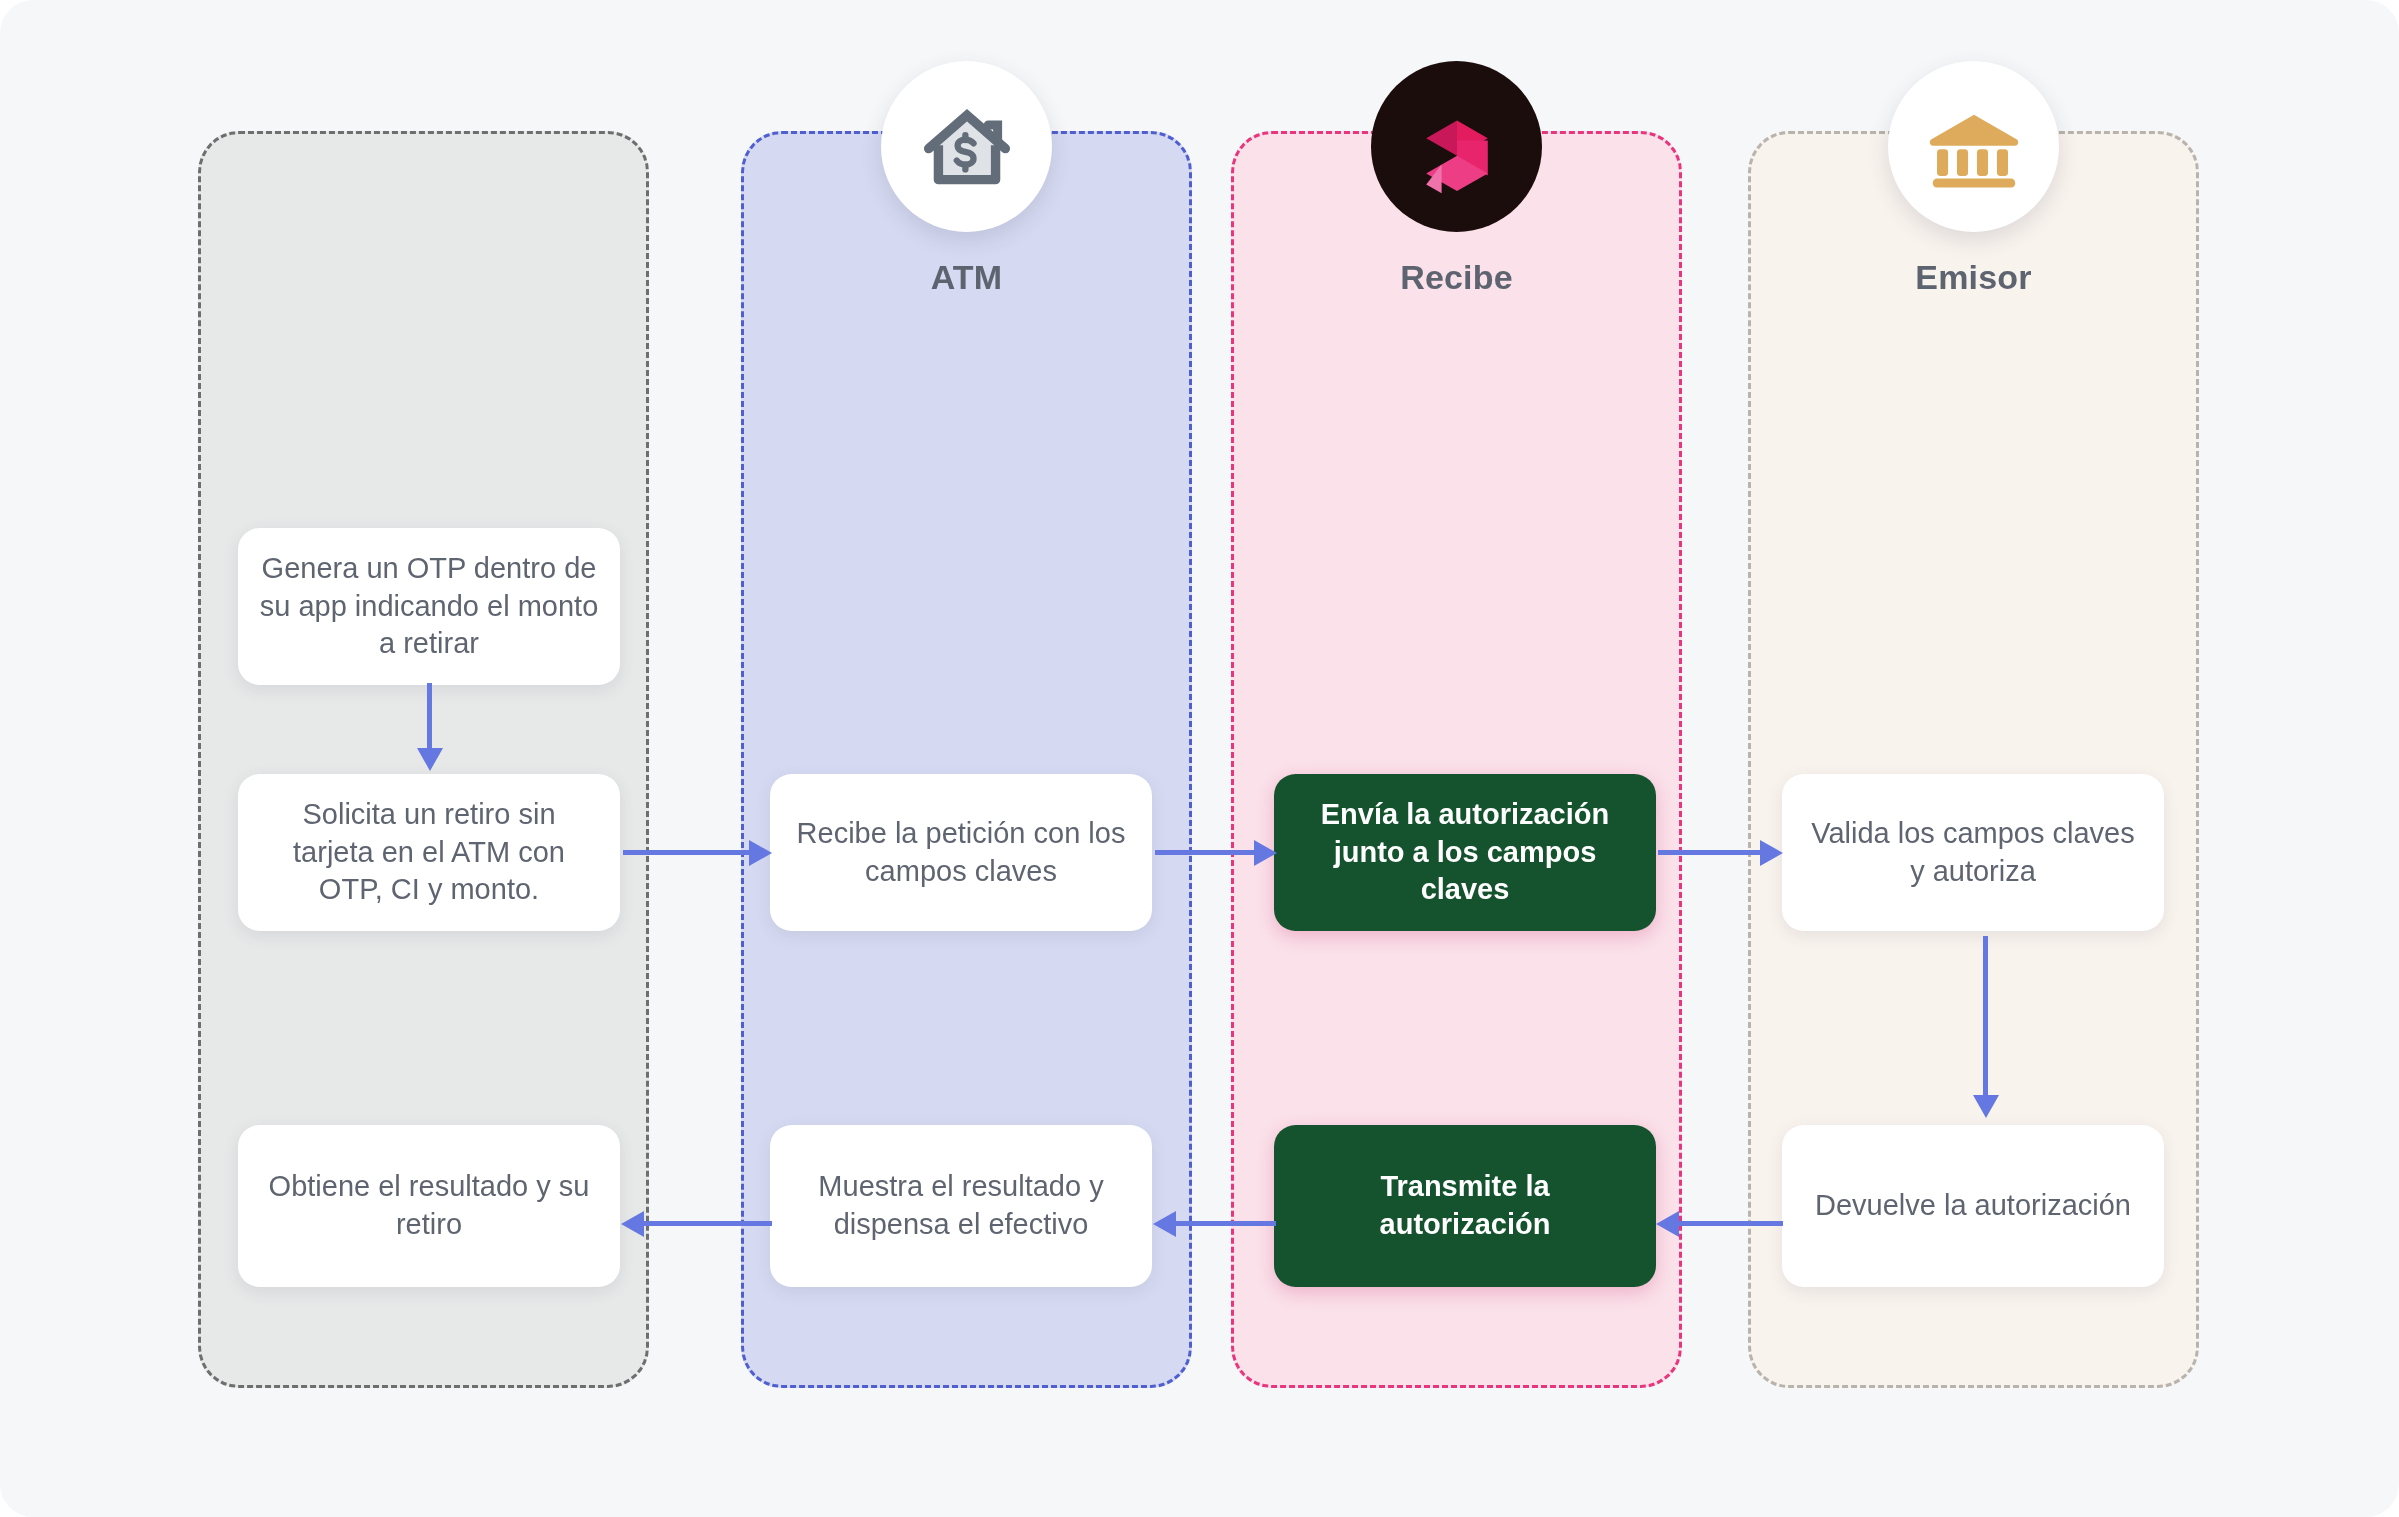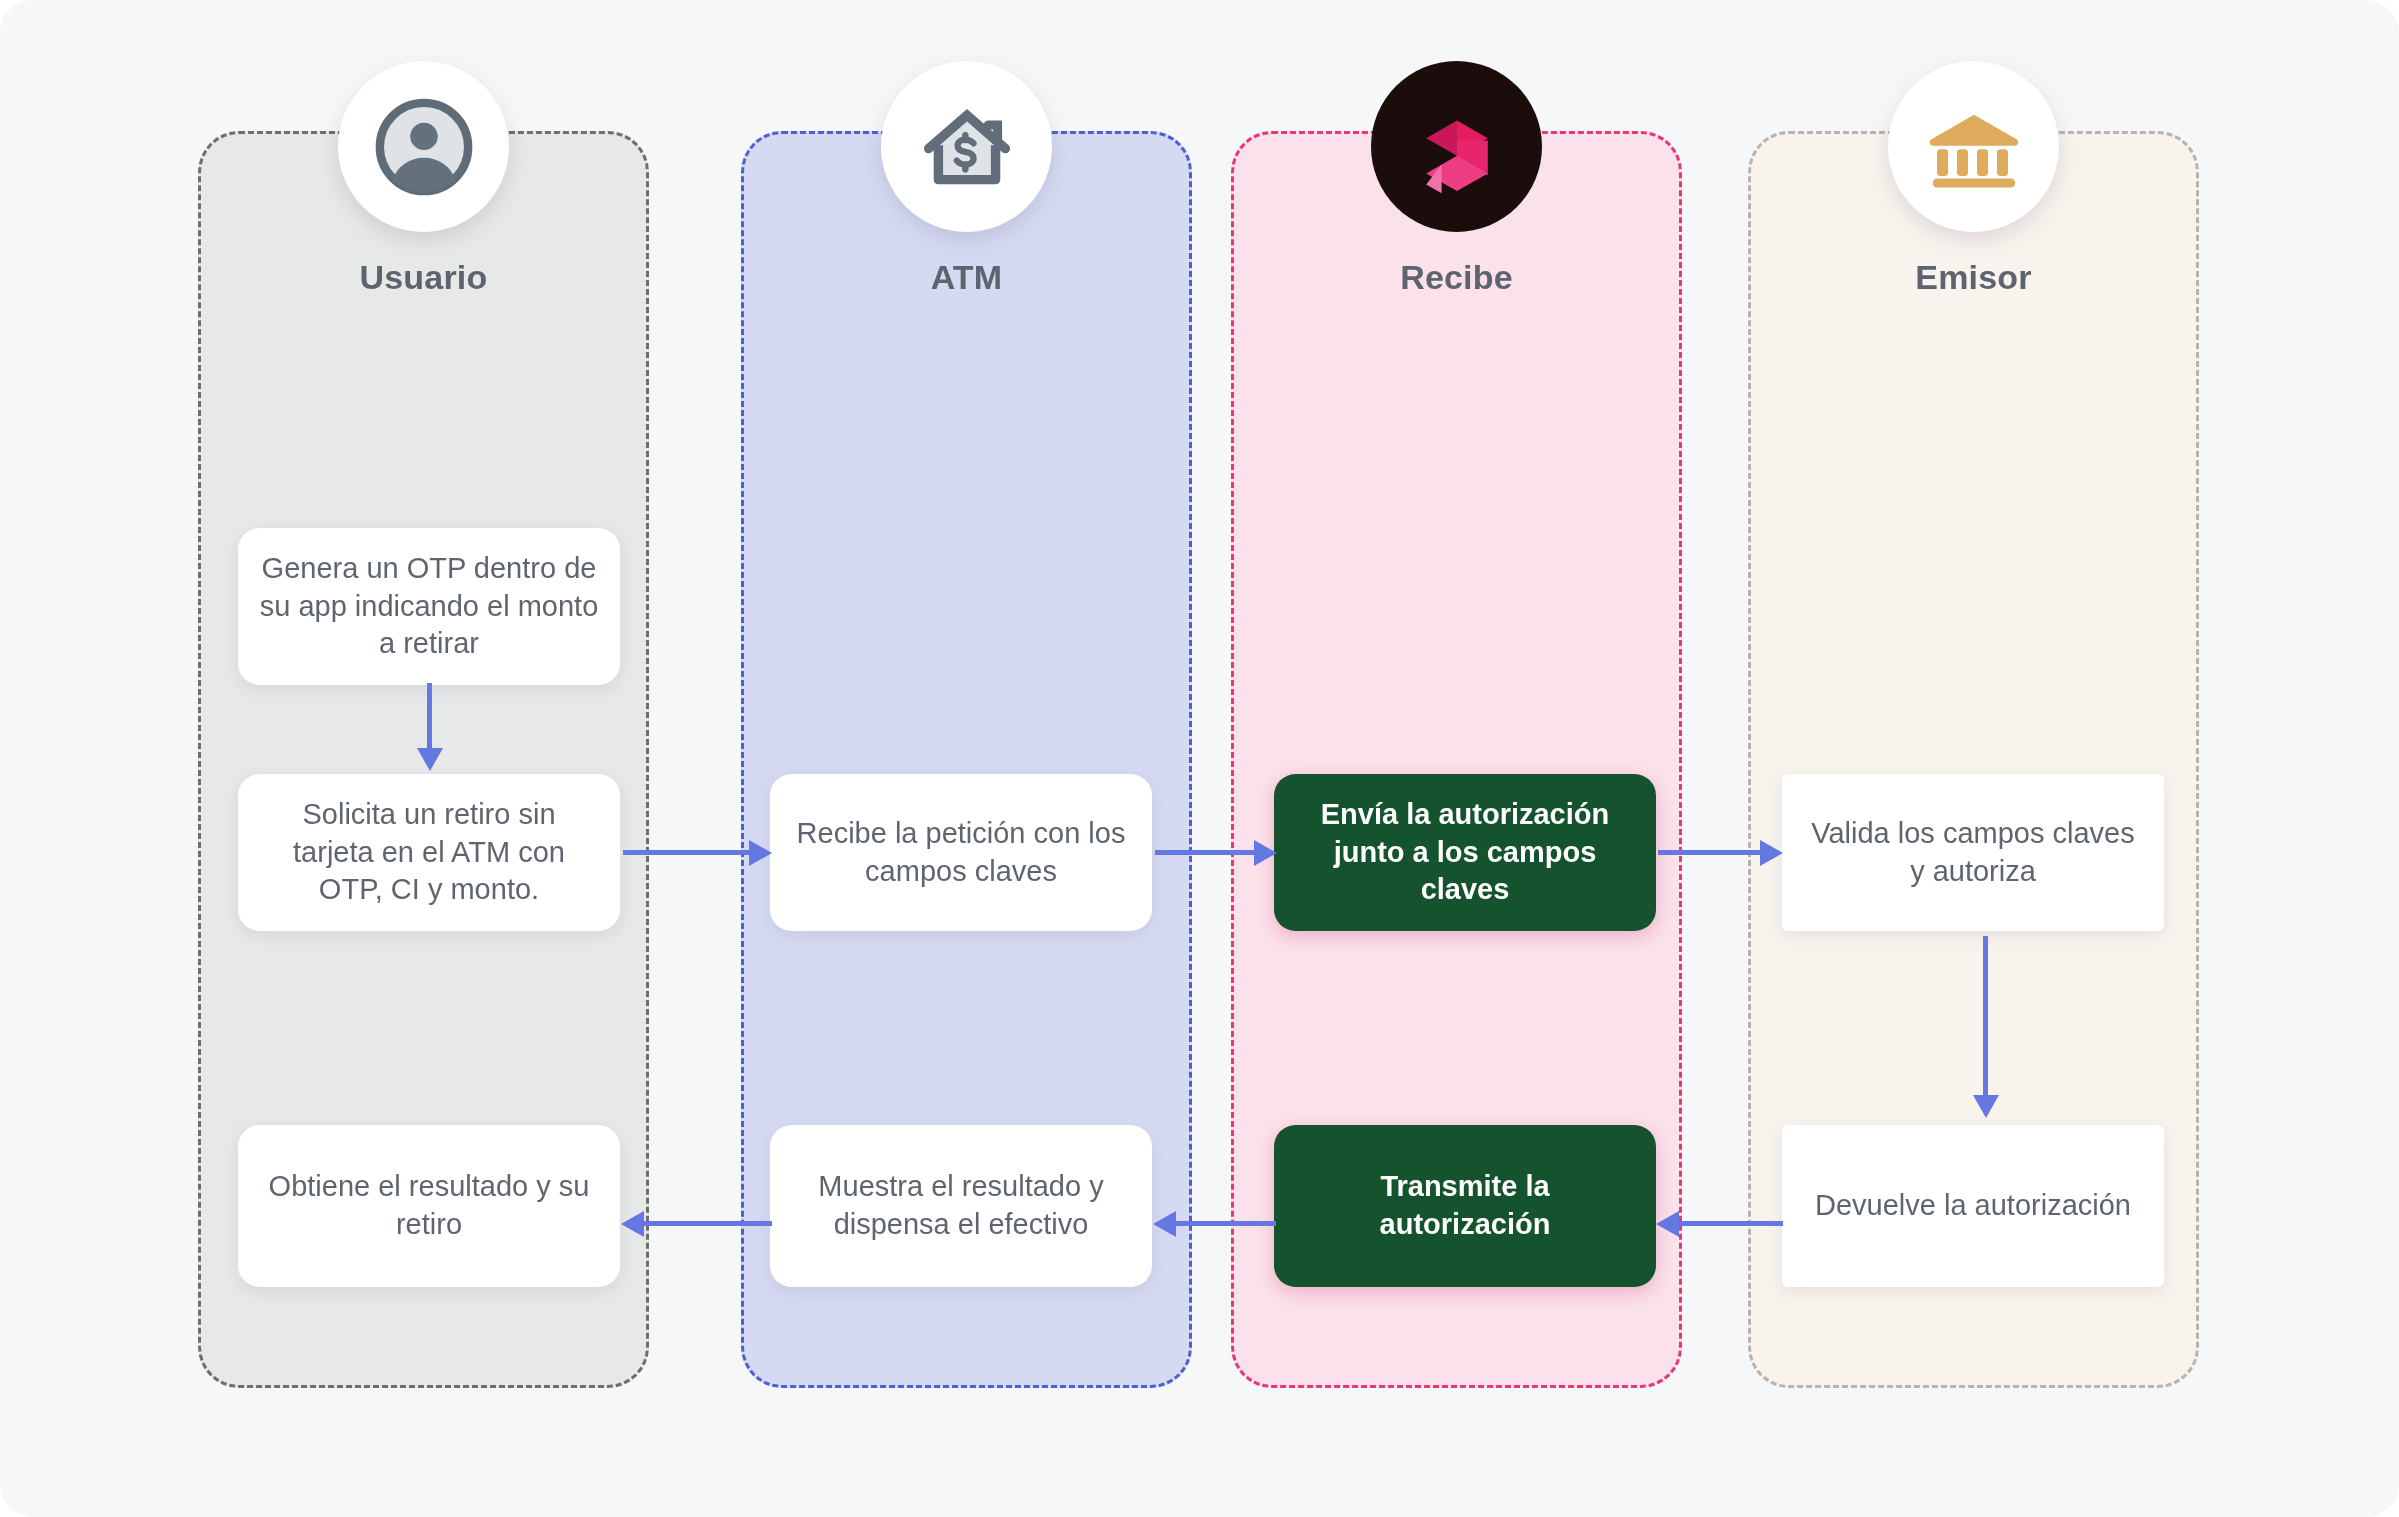--- a/index.html
+++ b/index.html
@@ -96,21 +96,21 @@
 
   
   .row1 { top: 522px;  height: 157px; margin-top: 6px; }
   .row2 { top: 774px;  height: 157px; }
   .row3 { top: 1125px; height: 162px; }
 
   
   .c-usuario { left: 238px; }
   .c-atm     { left: 770px; }
   .c-pomelo  { left: 1274px; }
-  .c-emisor  { left: 1782px; border-radius: 6px; }
+  .c-emisor  { left: 1782px; }
 
   
   .arrow-h, .arrow-v {
     position: absolute;
   }
   .arrow-h {
     height: 25.5px;
     display: flex;
     align-items: center;
   }
@@ -147,30 +147,20 @@
 </head>
 <body>
 
 <div id="stage">
 
   <div class="lane lane-usuario"></div>
   <div class="lane lane-atm"></div>
   <div class="lane lane-pomelo"></div>
   <div class="lane lane-emisor"></div>
 
-  <div class="lane-head" style="left:198px;width:451px;">
-    <div class="avatar">
-      <svg width="106" height="106" viewBox="0 0 24 24" aria-hidden="true">
-        <circle cx="12" cy="12" r="10" fill="#dfe3e7" stroke="#5f6b76" stroke-width="1.9"></circle>
-        <circle cx="12" cy="9.6" r="3.1" fill="#64707b"></circle>
-        <path d="M4.9 19.3a7.6 7.6 0 0 1 14.2 0 10 10 0 0 1-14.2 0z" fill="#64707b"></path>
-      </svg>
-    </div>
-    <div class="lane-title">Usuario</div>
-  </div>
 
   <div class="lane-head" style="left:741px;width:451px;">
     <div class="avatar">
       <svg width="98" height="98" viewBox="0 0 24 24" aria-hidden="true">
         <path d="M5 11.3 12 5.2l7 6.1V20H5z" fill="#dfe3e7"></path>
         <path d="M2.6 12.4 12 4.2l9.4 8.2" fill="none" stroke="#626d79" stroke-width="2.3" stroke-linecap="round"></path>
         <path d="M5 11.6V20h14v-8.4" fill="none" stroke="#626d79" stroke-width="2.3" stroke-linejoin="round"></path>
         <path d="M17.2 6.6h2.3v4.1" fill="none" stroke="#626d79" stroke-width="2.2" stroke-linecap="round"></path>
         <path d="M13.6 11.1c-.5-.6-1.2-.9-2-.9-1.1 0-1.9.6-1.9 1.5 0 .9.7 1.3 1.9 1.5 1.2.2 2 .6 2 1.6 0 .9-.9 1.5-2 1.5-.9 0-1.6-.3-2.1-1" fill="none" stroke="#626d79" stroke-width="1.55" stroke-linecap="round"></path>
         <path d="M11.6 9.1v1.2M11.6 16.3v1.2" stroke="#626d79" stroke-width="1.55" stroke-linecap="round"></path>

